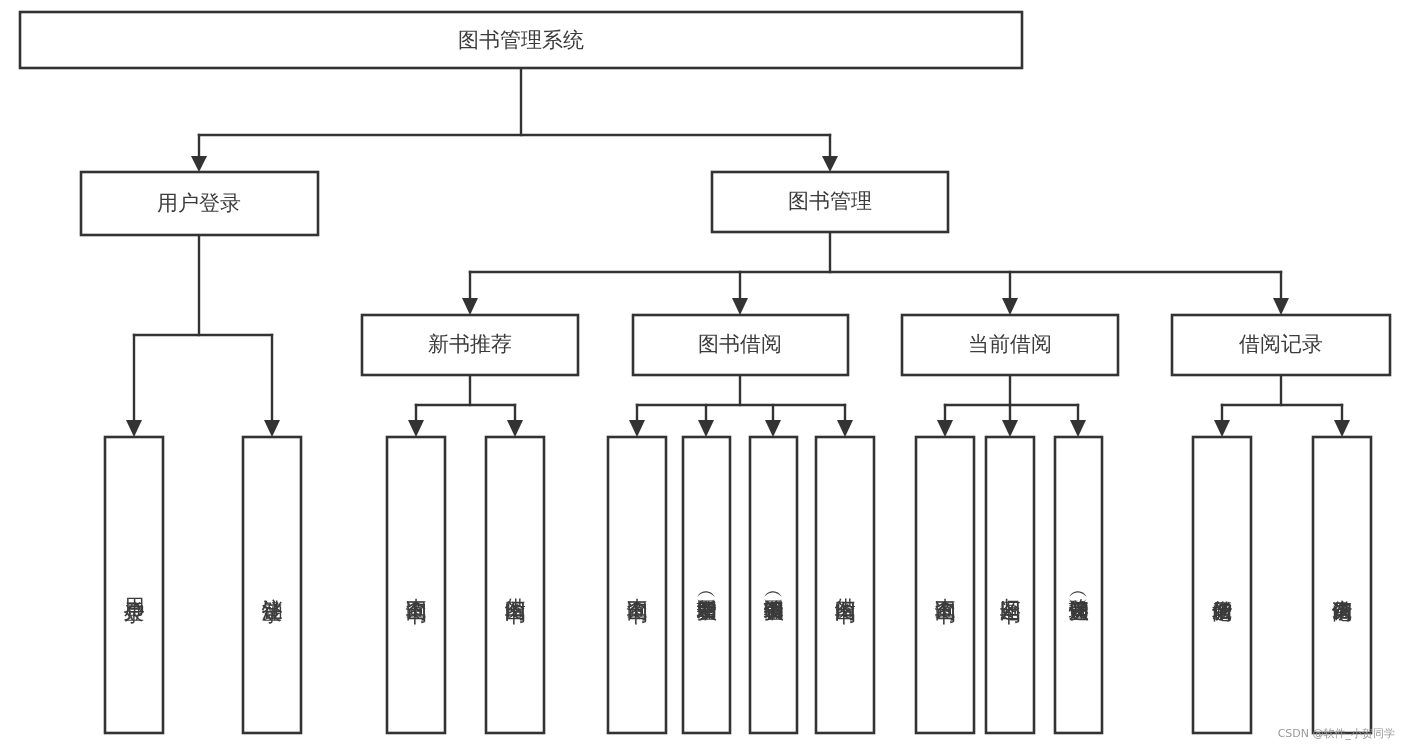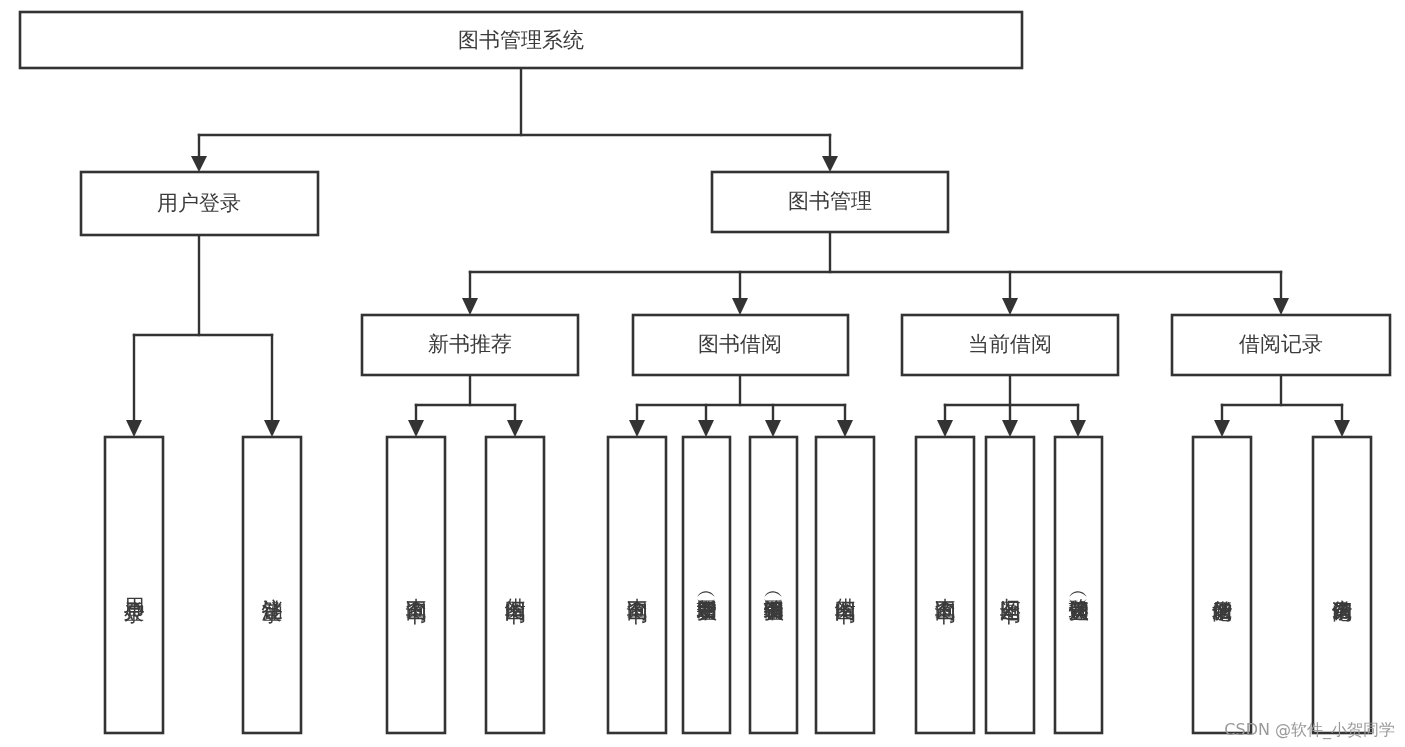--- a/index.html
+++ b/index.html
@@ -66,21 +66,21 @@
   }
   .vlabel.tight {
     font-size: 20px;
     letter-spacing: 0.5px;
   }
   #watermark {
     position: absolute;
     right: 10px;
     bottom: 6px;
     font-family: "DejaVu Sans", "Liberation Sans", sans-serif;
-    font-size: 16px;
+    font-size: 11px;
     color: #9a9a9a;
     white-space: nowrap;
     margin-top: 12px;
   }
 </style>
 </head>
 <body>
 
 <div id="diagram-root">
 

